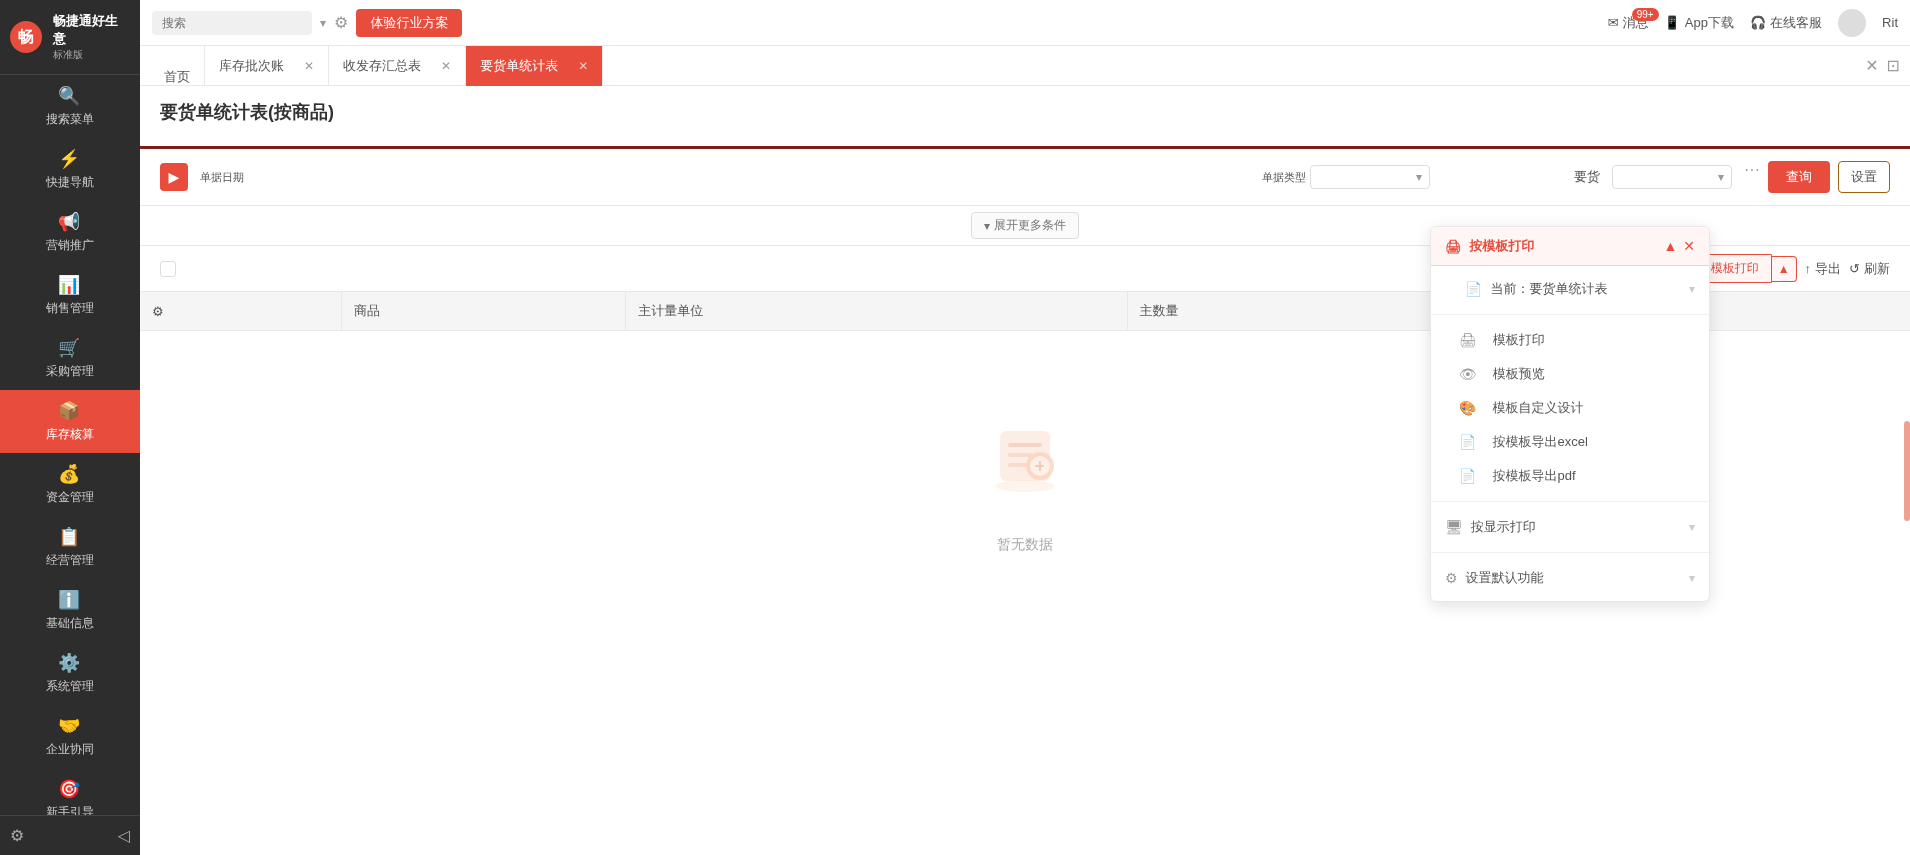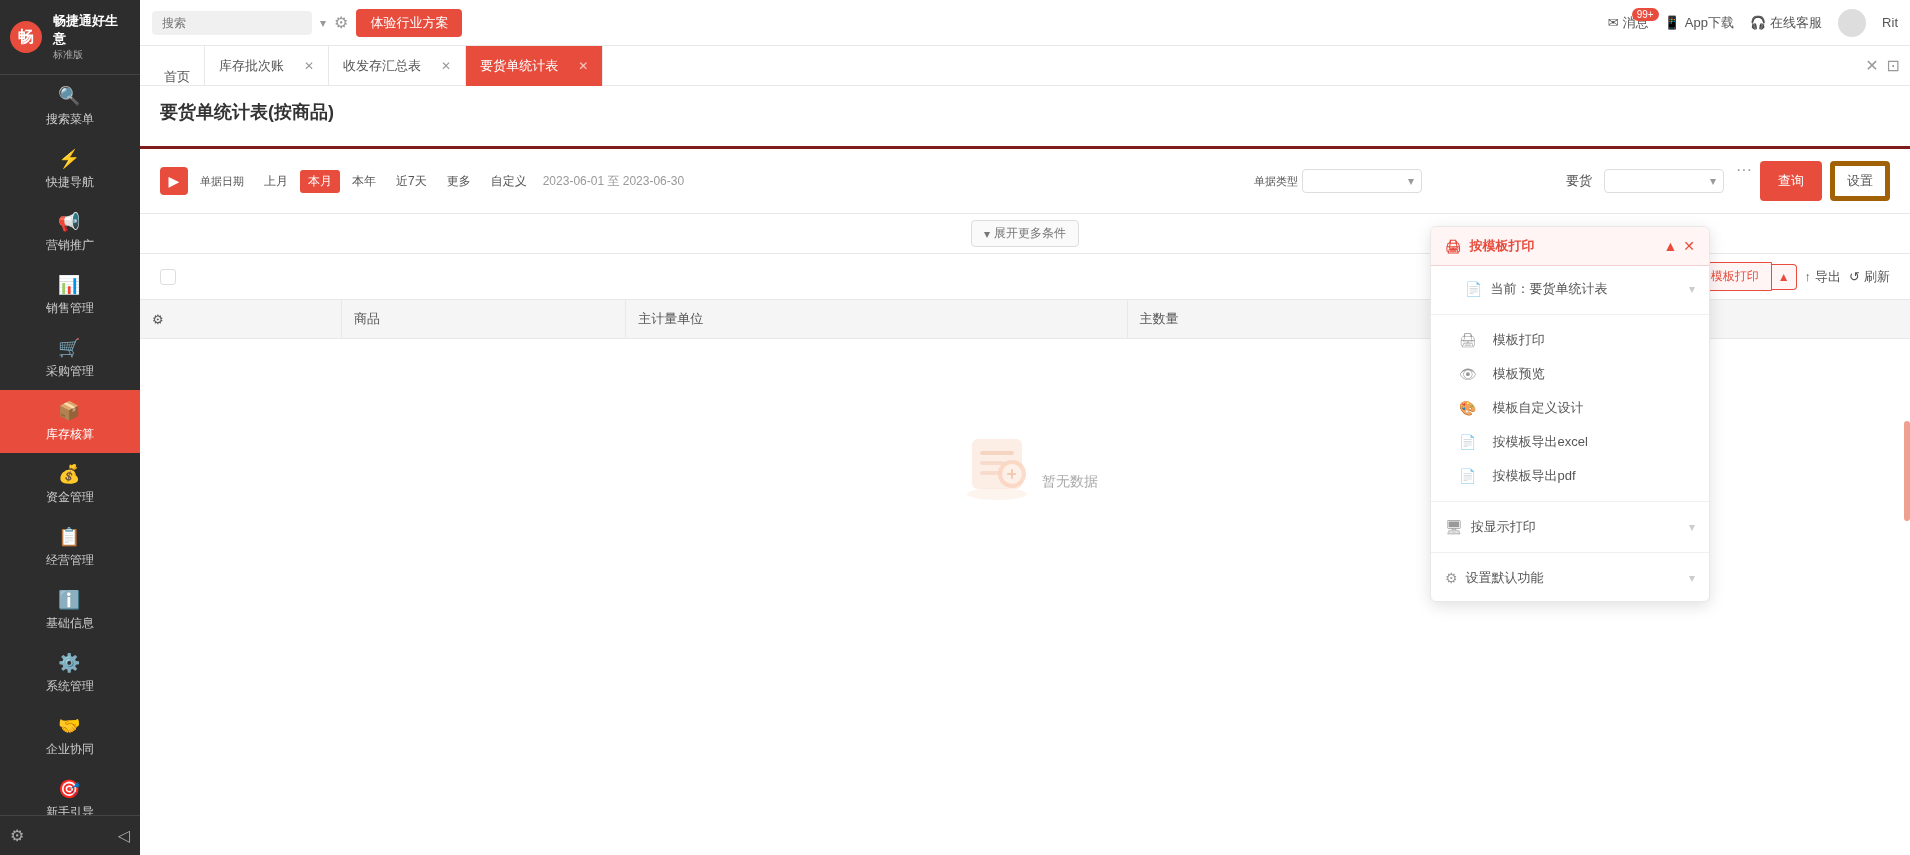--- a/index.html
+++ b/index.html
@@ -306,21 +306,21 @@
       color: white;
       border: none;
       border-radius: 4px;
       padding: 6px 18px;
       font-size: 13px;
       cursor: pointer;
     }
     .btn-settings {
       background: white;
       color: #555;
-      border: 5px solid #a16207;
+      border: 1px solid #a16207;
       border-radius: 4px;
       padding: 6px 12px;
       font-size: 13px;
       cursor: pointer;
     }
 
     
     .expand-more-row {
       background: #fff;
       padding: 6px 20px;
@@ -416,21 +416,21 @@
       font-weight: normal;
       text-align: left;
       border-right: 1px solid #e8e8e8;
       white-space: nowrap;
     }
     th:last-child { border-right: none; }
 
     
     .empty-state {
       display: flex;
-      flex-direction: row;
+      flex-direction: column;
       align-items: center;
       justify-content: center;
       padding: 80px 36px;
     }
     .empty-icon {
       font-size: 80px;
       margin-bottom: 16px;
       opacity: 0.5;
     }
     .empty-text {
@@ -670,29 +670,20 @@
 
   <div class="content">
 
     <div style="background:#fff; padding:14px 20px 10px 20px; border-bottom: 3px solid #7f1d1d;">
       <div class="page-title">要货单统计表(按商品)</div>
     </div>
 
     <div class="filter-bar">
       <div class="filter-expand-btn">▶</div>
       <span class="filter-label">单据日期</span>
-      <div class="filter-date-options">
-        <span class="date-opt">上月</span>
-        <span class="date-opt active">本月</span>
-        <span class="date-opt">本年</span>
-        <span class="date-opt">近7天</span>
-        <span class="date-opt">更多</span>
-        <span class="date-opt">自定义</span>
-        <span class="date-range-text">2023-06-01 至 2023-06-30</span>
-      </div>
       <div style="flex:1"></div>
       <div class="filter-type-select">
         <span class="filter-label">单据类型</span>
         <div style="position:relative; display:flex; align-items:center;">
           <select class="filter-select-box">
             <option></option>
           </select>
           <span style="position:absolute; right:8px; color:#999; pointer-events:none; font-size:12px;">▾</span>
         </div>
       </div>

